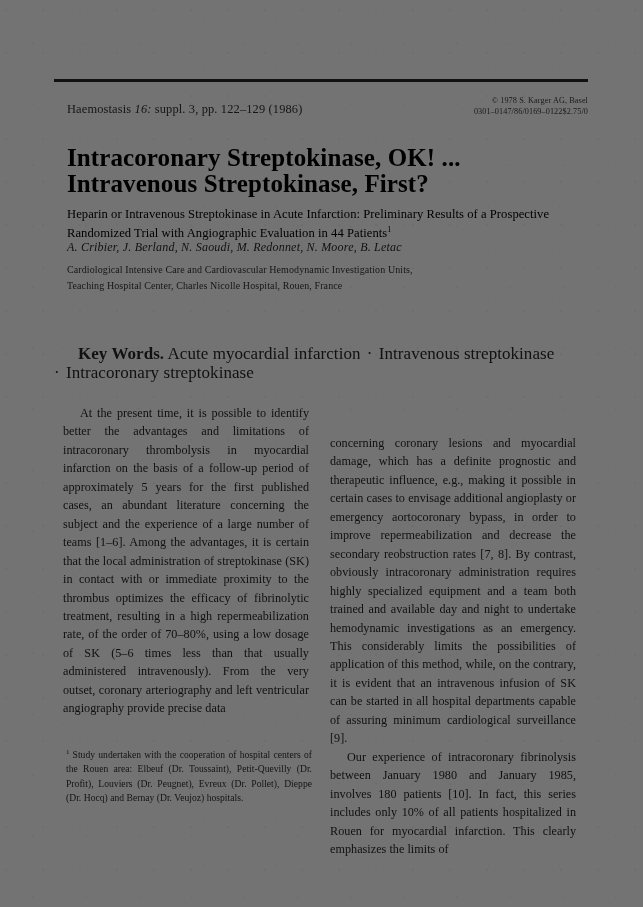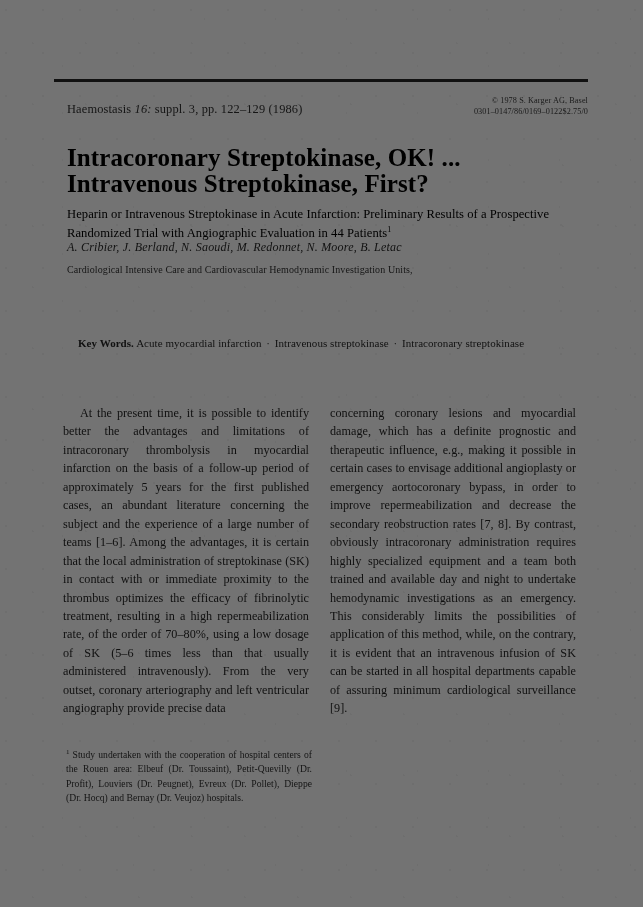--- a/index.html
+++ b/index.html
@@ -115,23 +115,23 @@
     font-size: 10px;
     line-height: 15.5px;
     letter-spacing: .1px;
     color: #161616;
   }
 
   
   .keywords {
     position: absolute;
     left: 54px;
-    top: 334px;
+    top: 345px;
     width: 512px;
-    font-size: 11px;
+    font-size: 17px;
     line-height: 18.5px;
     letter-spacing: .05px;
     color: #111;
     text-indent: 24px;
   }
   .keywords b { font-weight: bold; }
   .kw-sep { padding: 0 2px; }
 
   
   .col {
@@ -146,21 +146,21 @@
     color: #101010;
     hyphens: manual;
   }
   .col-left  { left: 63px; }
   .col-right { left: 330px; }
 
   .col p {
     margin: 0;
     text-indent: 17px;
   }
-  .col p.cont { text-indent: 0; }
+  .col p.cont { text-indent: 0; margin-top: 30px; }
 
   
   .footnote {
     position: absolute;
     left: 66px;
     top: 748px;
     width: 246px;
     font-size: 9.6px;
     line-height: 14.3px;
     text-align: justify;
@@ -205,30 +205,32 @@
   <div class="title-block">
     <div class="title-line">Intracoronary Streptokinase, OK! ...</div>
     <div class="title-line">Intravenous Streptokinase, First?</div>
     <div class="subtitle"><span>Heparin or Intravenous Streptokinase in Acute Infarction: Preliminary Results of a Prospective Randomized Trial with Angiographic Evaluation in 44 Patients</span><sup>1</sup></div>
   </div>
 
   <div class="authors">A. Cribier, J. Berland, N. Saoudi, M. Redonnet, N. Moore, B. Letac</div>
 
   <div class="affiliation">
     <div>Cardiological Intensive Care and Cardiovascular Hemodynamic Investigation Units,</div>
+    <div>Teaching Hospital Center, Charles Nicolle Hospital, Rouen, France</div>
   </div>
 
   <div class="keywords">
     <b>Key Words.</b>
     <span><span> Acute myocardial infarction</span><span class="kw-sep"> · </span><span>Intravenous streptokinase</span><span class="kw-sep"> · </span><span>Intracoronary streptokinase</span></span>
   </div>
 
   <div class="col col-left">
       <p>At the present time, it is possible to identify better the advantages and limitations of intracoronary thrombolysis in myocardial infarction on the basis of a follow-up period of approximately 5 years for the first published cases, an abundant literature concerning the subject and the experience of a large number of teams [1–6]. Among the advantages, it is certain that the local administration of streptokinase (SK) in contact with or immediate proximity to the thrombus optimizes the efficacy of fibrinolytic treatment, resulting in a high repermeabilization rate, of the order of 70–80%, using a low dosage of SK (5–6 times less than that usually administered intravenously). From the very outset, coronary arteriography and left ventricular angiography provide precise data</p>
     </div>
   <div class="col col-right">
       <p class="cont">concerning coronary lesions and myocardial damage, which has a definite prognostic and therapeutic influence, e.g., making it possible in certain cases to envisage additional angioplasty or emergency aortocoronary bypass, in order to improve repermeabilization and decrease the secondary reobstruction rates [7, 8]. By contrast, obviously intracoronary administration requires highly specialized equipment and a team both trained and available day and night to undertake hemodynamic investigations as an emergency. This considerably limits the possibilities of application of this method, while, on the contrary, it is evident that an intravenous infusion of SK can be started in all hospital departments capable of assuring minimum cardiological surveillance [9].</p>
+      <p>Our experience of intracoronary fibrinolysis between January 1980 and January 1985, involves 180 patients [10]. In fact, this series includes only 10% of all patients hospitalized in Rouen for myocardial infarction. This clearly emphasizes the limits of</p>
     </div>
 
   <div class="footnote"><span class="marker">1</span><span>Study undertaken with the cooperation of hospital centers of the Rouen area: Elbeuf (Dr. Toussaint), Petit-Quevilly (Dr. Profit), Louviers (Dr. Peugnet), Evreux (Dr. Pollet), Dieppe (Dr. Hocq) and Bernay (Dr. Veujoz) hospitals.</span></div>
 
   <div class="grain"></div>
 </div>
 
 </body></html>

